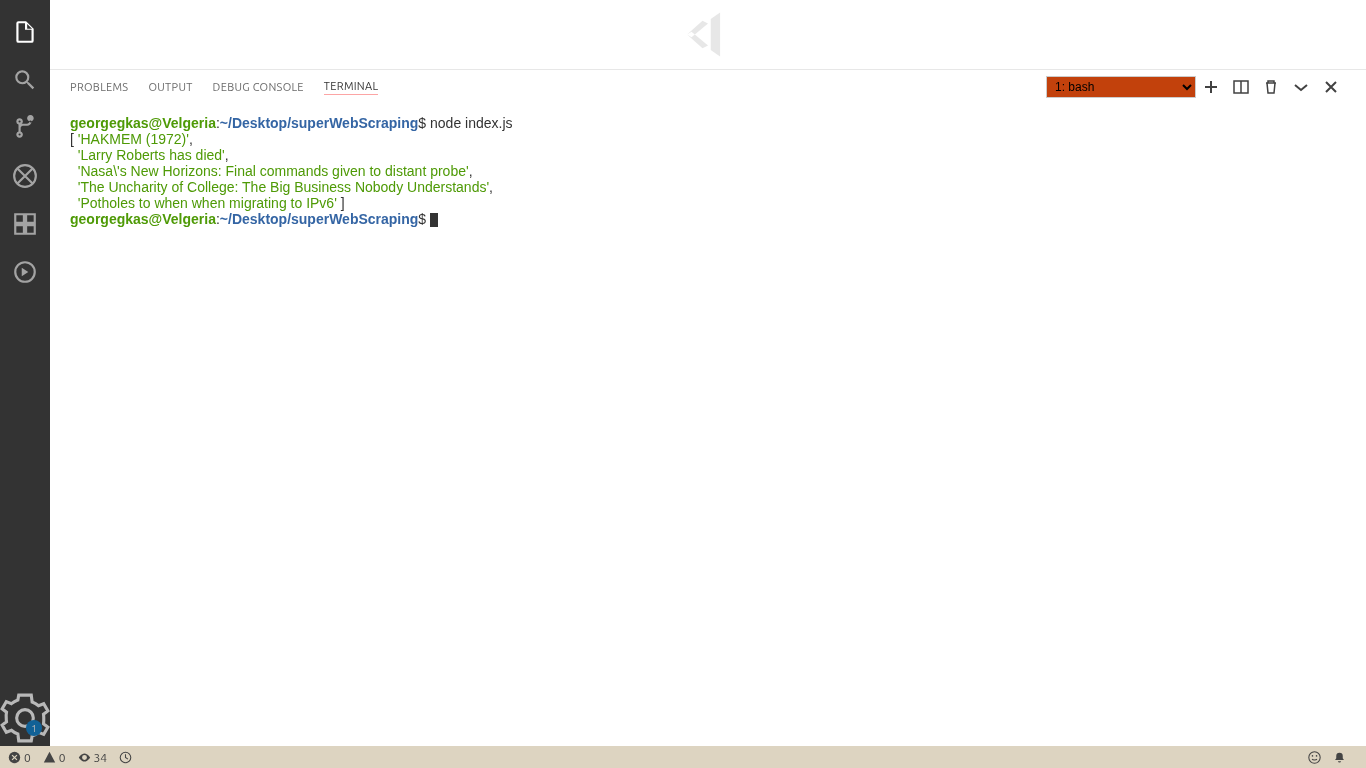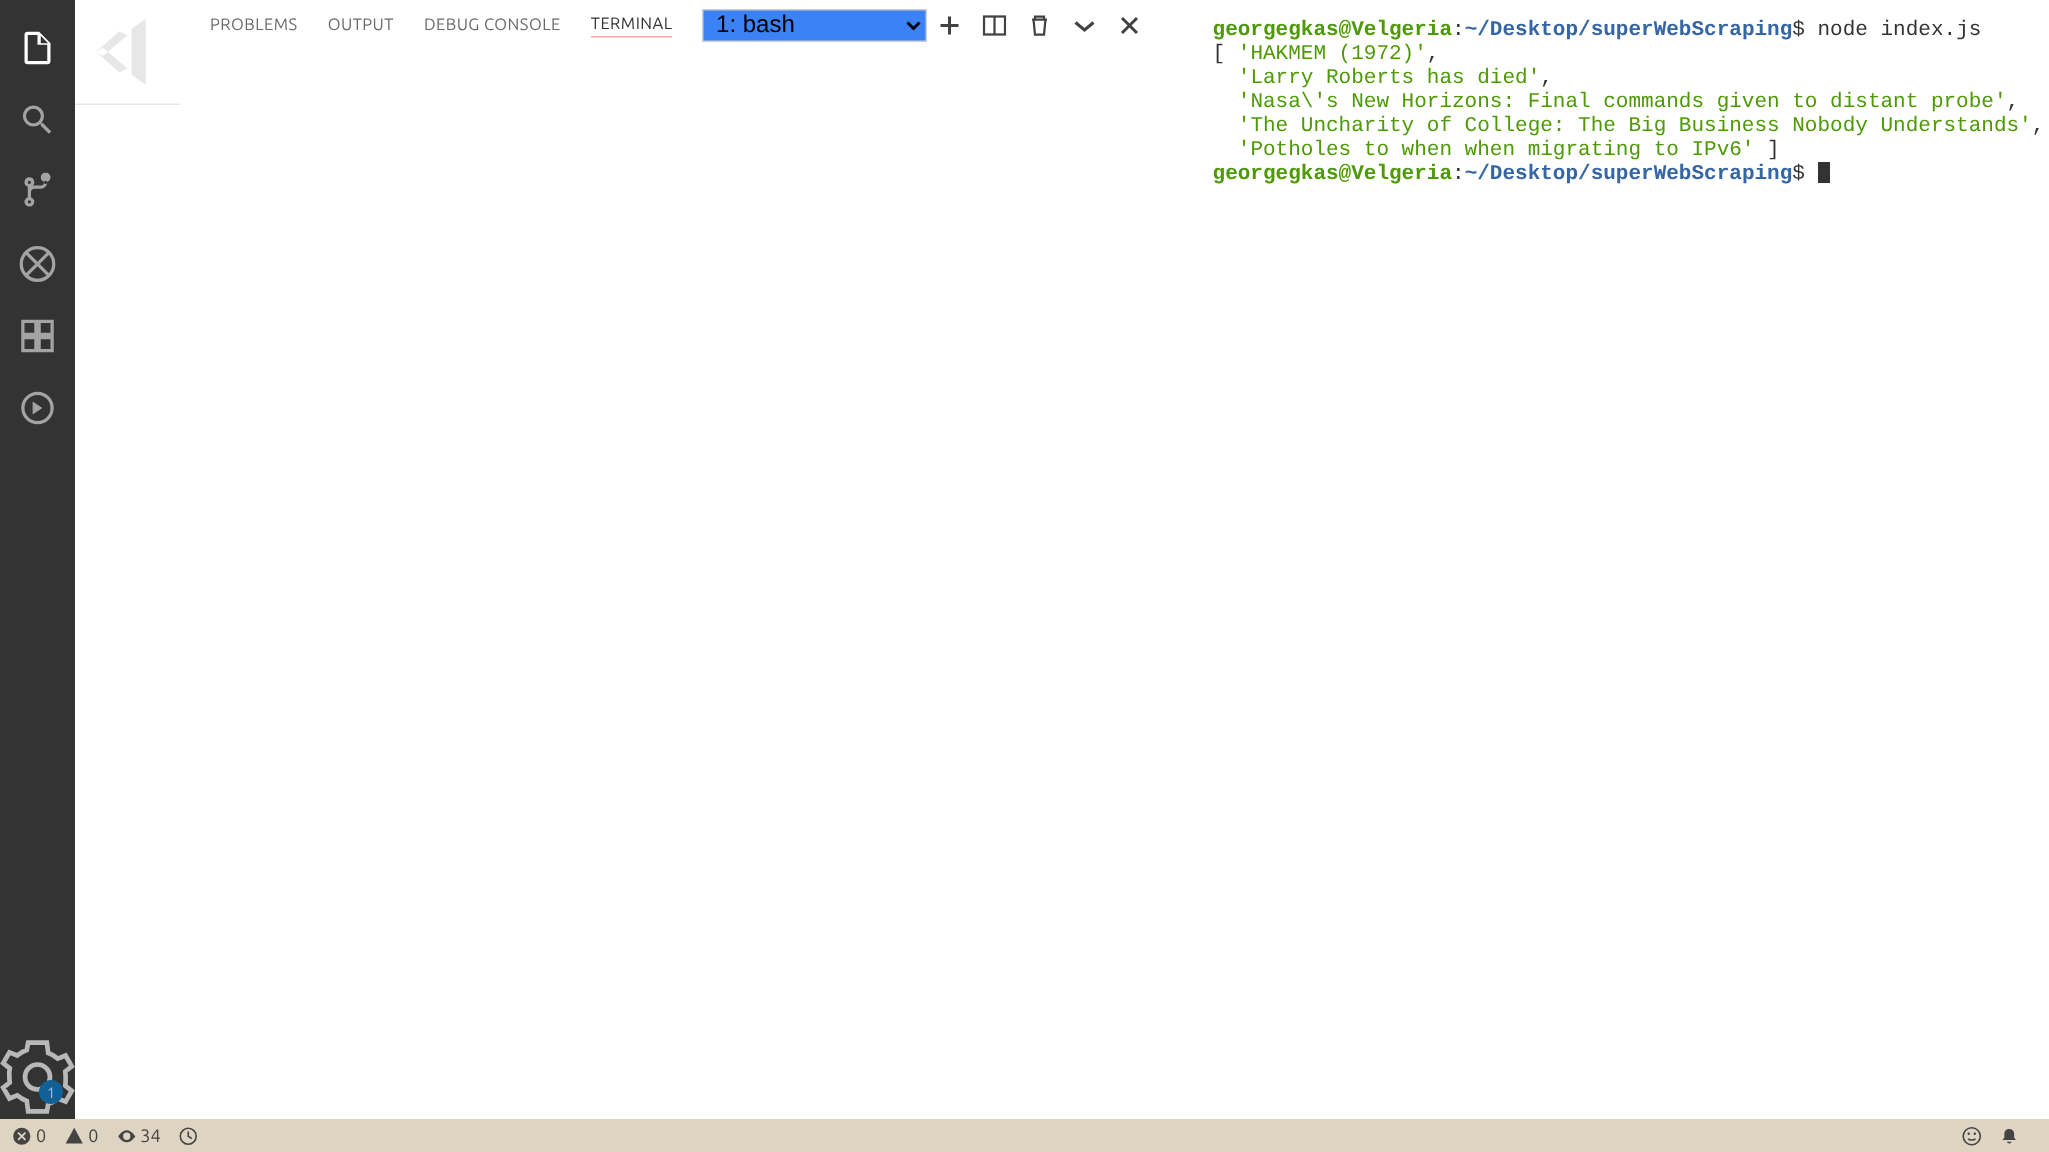--- a/index.html
+++ b/index.html
@@ -58,21 +58,21 @@
   font-size: 10px;
   width: 16px;
   height: 16px;
   display: flex;
   align-items: center;
   justify-content: center;
 }
 .editor-area {
   flex: 1;
   display: flex;
-  flex-direction: row;
+  flex-direction: column;
   background: #ffffff;
   min-width: 0;
 }
 .watermark {
   height: 70px;
   display: flex;
   align-items: center;
   justify-content: center;
   border-bottom: 1px solid #e7e7e7;
 }
@@ -91,39 +91,39 @@
   text-transform: uppercase;
   cursor: pointer;
   padding: 2px 0;
 }
 .panel-tabs .tab.active {
   color: #333;
   border-bottom: 1px solid #fca5a5;
 }
 .panel-tabs .filler { flex: 1; }
 .panel-tabs .term-select {
-  font-size: 16px;
+  font-size: 12px;
   border: 1px solid #ccc;
-  background: #3b82f6;
+  background: #c2410c;
   height: 22px;
   width: 150px;
   padding: 0 4px;
 }
 .panel-tabs .panel-icon {
   width: 30px;
   display: flex;
   align-items: center;
   justify-content: center;
   color: #424242;
   cursor: pointer;
 }
 .panel-tabs .panel-icon svg { width: 16px; height: 16px; fill: currentColor; stroke: currentColor; }
 .terminal {
   flex: 1;
-  font-family: Liberation Mono, monospace;
+  font-family: Liberation Sans, sans-serif;
   font-size: 14px;
   line-height: 16px;
   padding: 12px 20px;
   white-space: pre;
   color: #333;
   overflow: hidden;
 }
 .t-user { color: #4e9a06; font-weight: bold; }
 .t-path { color: #3465a4; font-weight: bold; }
 .t-prompt { color: #333; }

